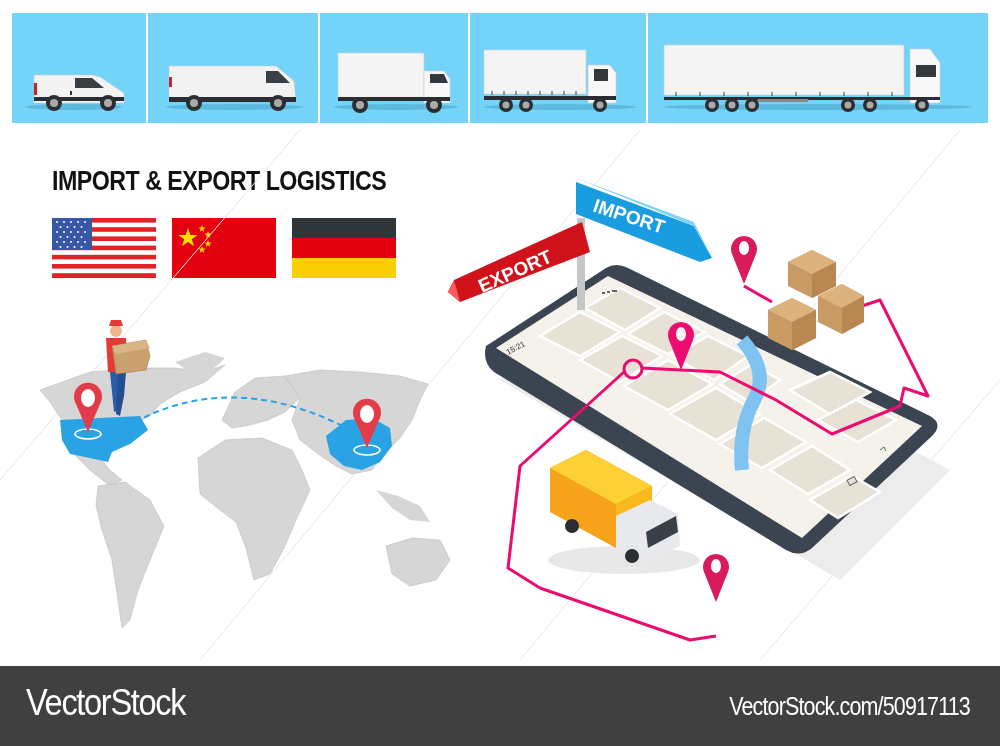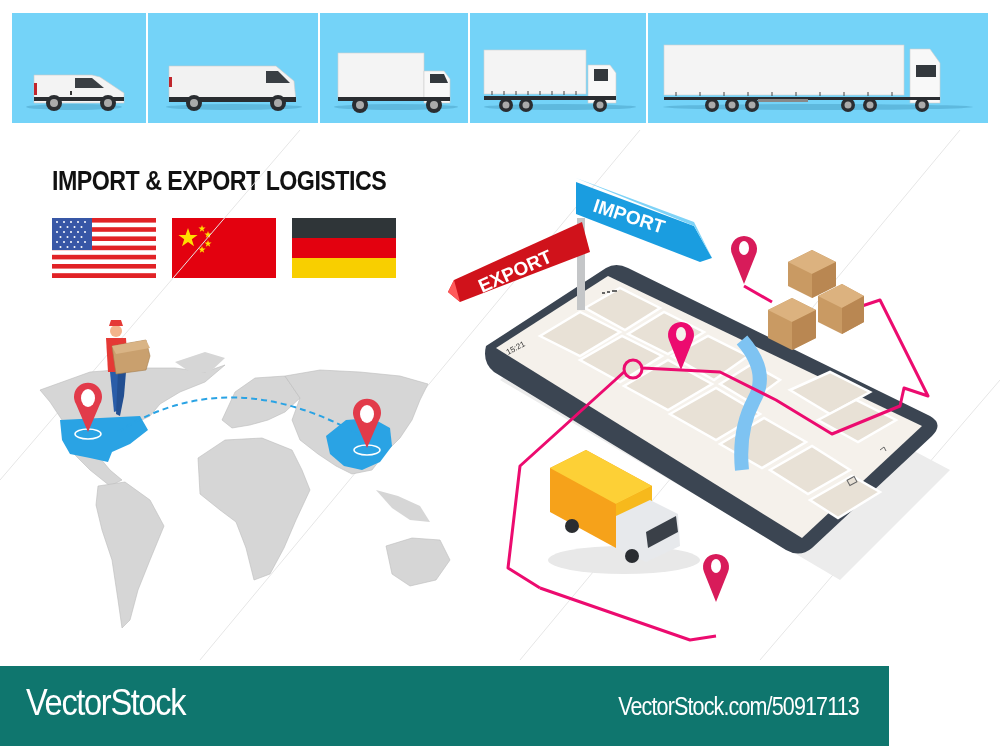--- a/index.html
+++ b/index.html
@@ -17,21 +17,21 @@
   .flag svg { width: 100%; height: 100%; display: block; }
 
   
   .scene { position: absolute; left: 0; top: 130px; width: 1000px; height: 540px; }
   .scene svg { width: 100%; height: 100%; display: block; }
 
   .sign-label { font-family: "Liberation Sans", sans-serif; font-weight: 700; fill: #ffffff; }
   .phone-time { font-family: "Liberation Sans", sans-serif; font-size: 8px; fill: #333; }
 
   
-  .footer { position: absolute; left: 0; top: 666px; width: 889px; height: 80px; background: #0f766e; }
+  .footer { position: absolute; left: 0; top: 666px; width: 1000px; height: 80px; background: #404040; }
   .brand { position: absolute; left: 26px; top: 16px; color: #fff; font-size: 37px; letter-spacing: -1.5px; transform: scaleX(0.88); transform-origin: left top; white-space: nowrap; }
   .stock-id { position: absolute; right: 30px; top: 26px; color: #fff; font-size: 25px; letter-spacing: -1px; transform: scaleX(0.86); transform-origin: right top; white-space: nowrap; }
 </style>
 </head>
 <body>
 
 <div class="vehicle-strip">
 
   <div class="vehicle-tile" style="width:134px">
     <svg viewBox="0 0 134 110">

